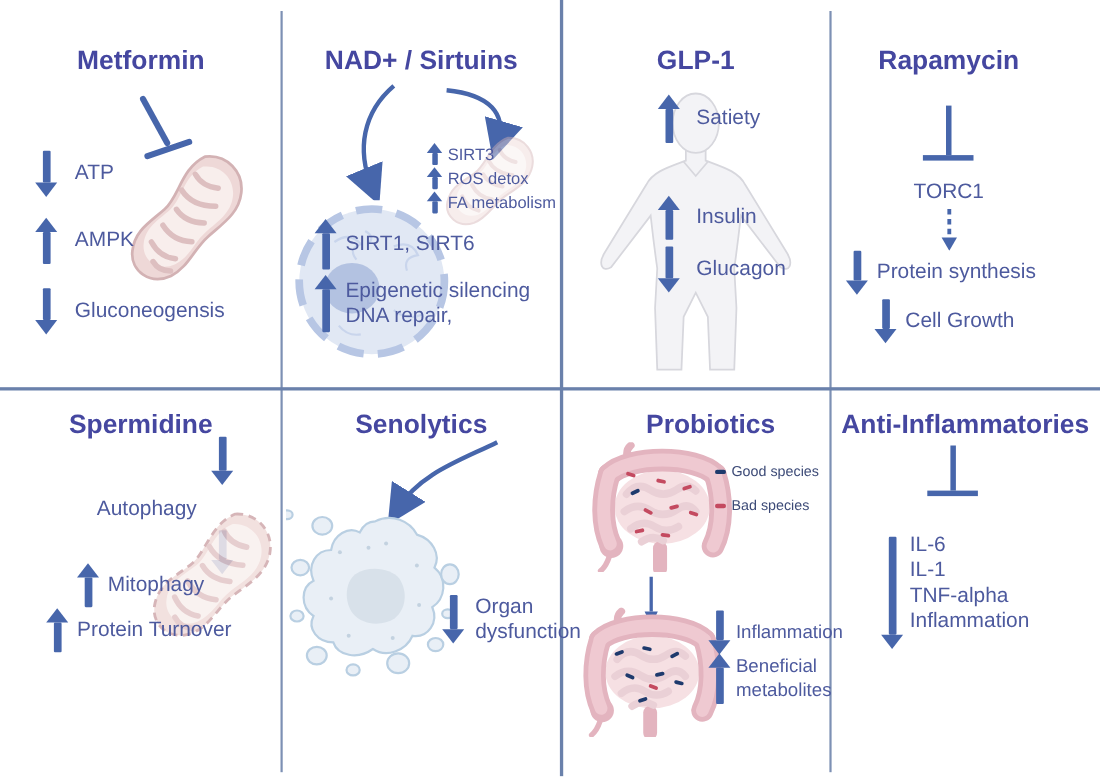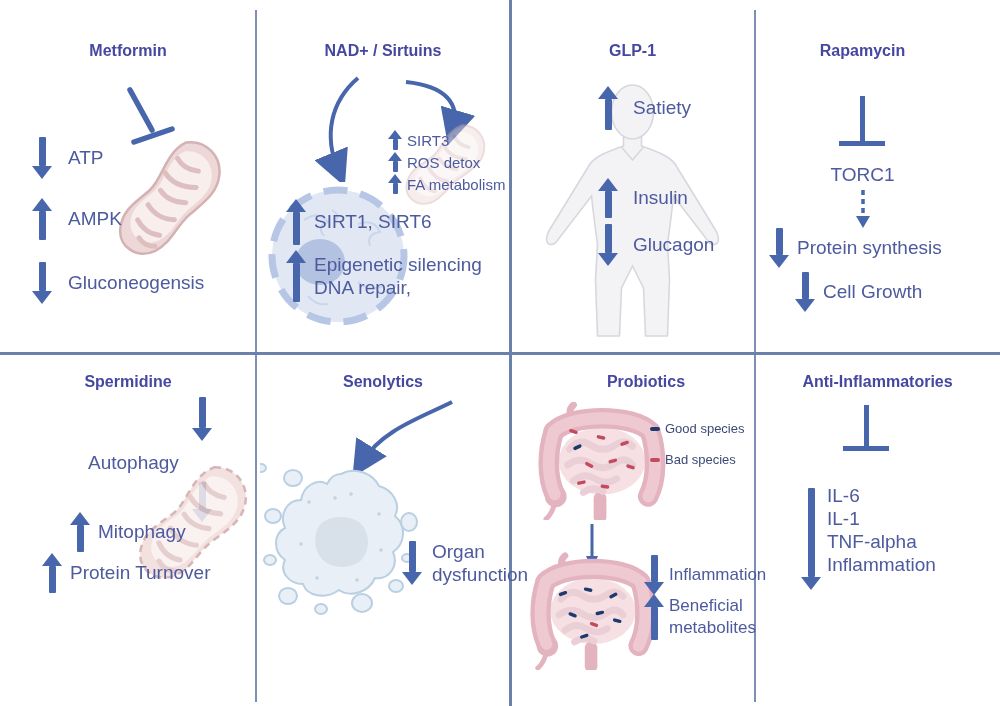--- a/index.html
+++ b/index.html
@@ -3,21 +3,21 @@
 <meta charset="utf-8">
 <style>
   :root{
     --title:#4547a0; --text:#4d5a9e; --arrow:#4766ab; --divider:#7d90b4;
   }
   html,body{margin:0;padding:0;background:#fff;}
   body{font-family:"Liberation Sans",sans-serif;}
   #canvas{position:relative;width:1000px;height:706px;background:#fff;overflow:hidden;}
   .divider{position:absolute;background:var(--divider);}
   .panel{position:absolute;}
-  .ptitle{position:absolute;left:0;right:0;text-align:center;font-weight:700;font-size:16px;color:var(--title);}
+  .ptitle{position:absolute;left:0;right:0;text-align:center;font-weight:700;font-size:24px;color:var(--title);}
   .row{position:absolute;display:flex;align-items:center;color:var(--text);font-size:19px;}
   .lbl{white-space:nowrap;}
   .twoline span{display:block;line-height:23px;white-space:nowrap;}
   .arrow{display:flex;flex-direction:column;align-items:center;flex:none;}
   .arrow .stem{width:7px;flex:1;background:var(--arrow);border-radius:1px;}
   .arrow .head{flex:none;width:0;height:0;border-left:10px solid transparent;border-right:10px solid transparent;}
   .arrow.down .head{border-top:13px solid var(--arrow);}
   .arrow.up .head{border-bottom:13px solid var(--arrow);order:-1;}
   .arrow.sm .stem{width:5px;}
   .arrow.sm .head{border-left-width:7px;border-right-width:7px;}

